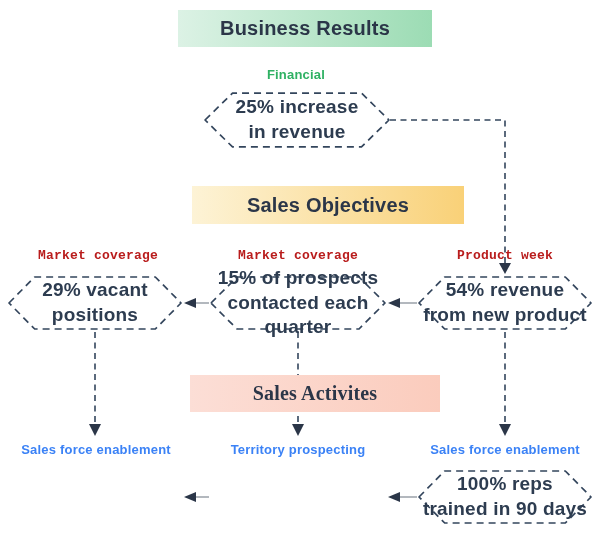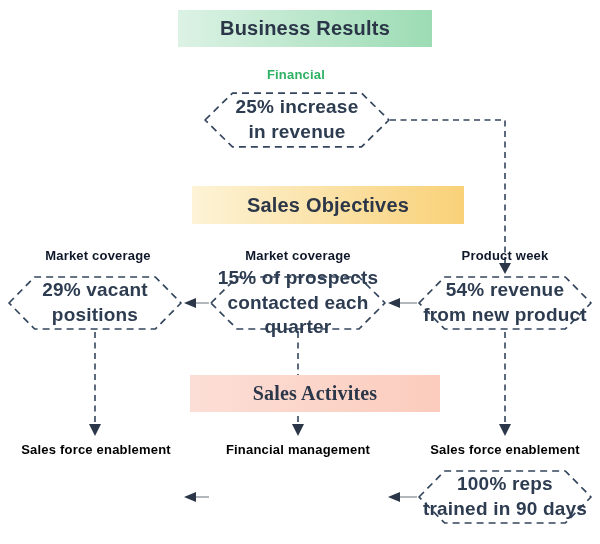--- a/index.html
+++ b/index.html
@@ -13,22 +13,22 @@
     font-size:20px;font-weight:700;color:#2b3648;letter-spacing:.2px;
   }
   .banner-green{background:linear-gradient(90deg,#dcf2e5 0%,#9cdcb4 100%);}
   .banner-yellow{background:linear-gradient(90deg,#fdf3d6 0%,#f9d178 100%);}
   .banner-pink{background:linear-gradient(90deg,#fcded6 0%,#fbccbd 100%);}
   .node-label{
     position:absolute;z-index:2;text-align:center;
     font-size:13px;font-weight:700;letter-spacing:.2px;
   }
   .label-green{color:#2fb163;}
-  .label-yellow{color:#0f172a;}
-  .label-orange{color:#000000;}
+  .label-yellow{color:#b91c1c;font-family:Liberation Mono, monospace;}
+  .label-orange{color:#3b82f6;}
   .hexnode{position:absolute;z-index:2;}
   .hexnode svg{position:absolute;left:0;top:0;width:100%;height:100%;display:block;}
   .hexnode .hex-text{
     position:absolute;left:0;top:0;width:100%;height:100%;
     display:flex;align-items:center;justify-content:center;text-align:center;
     font-size:19px;font-weight:600;line-height:1.3;color:#2d3c50;
     white-space:pre-line;letter-spacing:.2px;
   }
 </style>
 </head>
@@ -101,21 +101,21 @@
     <svg viewBox="0 0 176 54" preserveAspectRatio="none">
       <polygon points="1,27 27,1 149,1 175,27 149,53 27,53" fill="#ffffff" stroke="#33455c" stroke-width="1.7" stroke-dasharray="7 5" stroke-linejoin="round" vector-effect="non-scaling-stroke"></polygon>
     </svg>
     <div class="hex-text">54% revenue
 from new product</div>
   </div>
 
   <div class="banner banner-pink" style="left:190px;top:375px;width:250px;height:37px;font-family:Liberation Serif, serif;">Sales Activites</div>
 
   <div class="node-label label-orange" style="left:2px;top:442px;width:188px;">Sales force enablement</div>
-  <div class="node-label label-orange" style="left:204px;top:442px;width:188px;">Financial management</div>
+  <div class="node-label label-orange" style="left:204px;top:442px;width:188px;">Territory prospecting</div>
   <div class="node-label label-orange" style="left:411px;top:442px;width:188px;">Sales force enablement</div>
 
 
 
   <div class="hexnode" style="left:418px;top:470px;width:174px;height:54px;">
     <svg viewBox="0 0 176 54" preserveAspectRatio="none">
       <polygon points="1,27 27,1 149,1 175,27 149,53 27,53" fill="#ffffff" stroke="#33455c" stroke-width="1.7" stroke-dasharray="7 5" stroke-linejoin="round" vector-effect="non-scaling-stroke"></polygon>
     </svg>
     <div class="hex-text">100% reps
 trained in 90 days</div>

